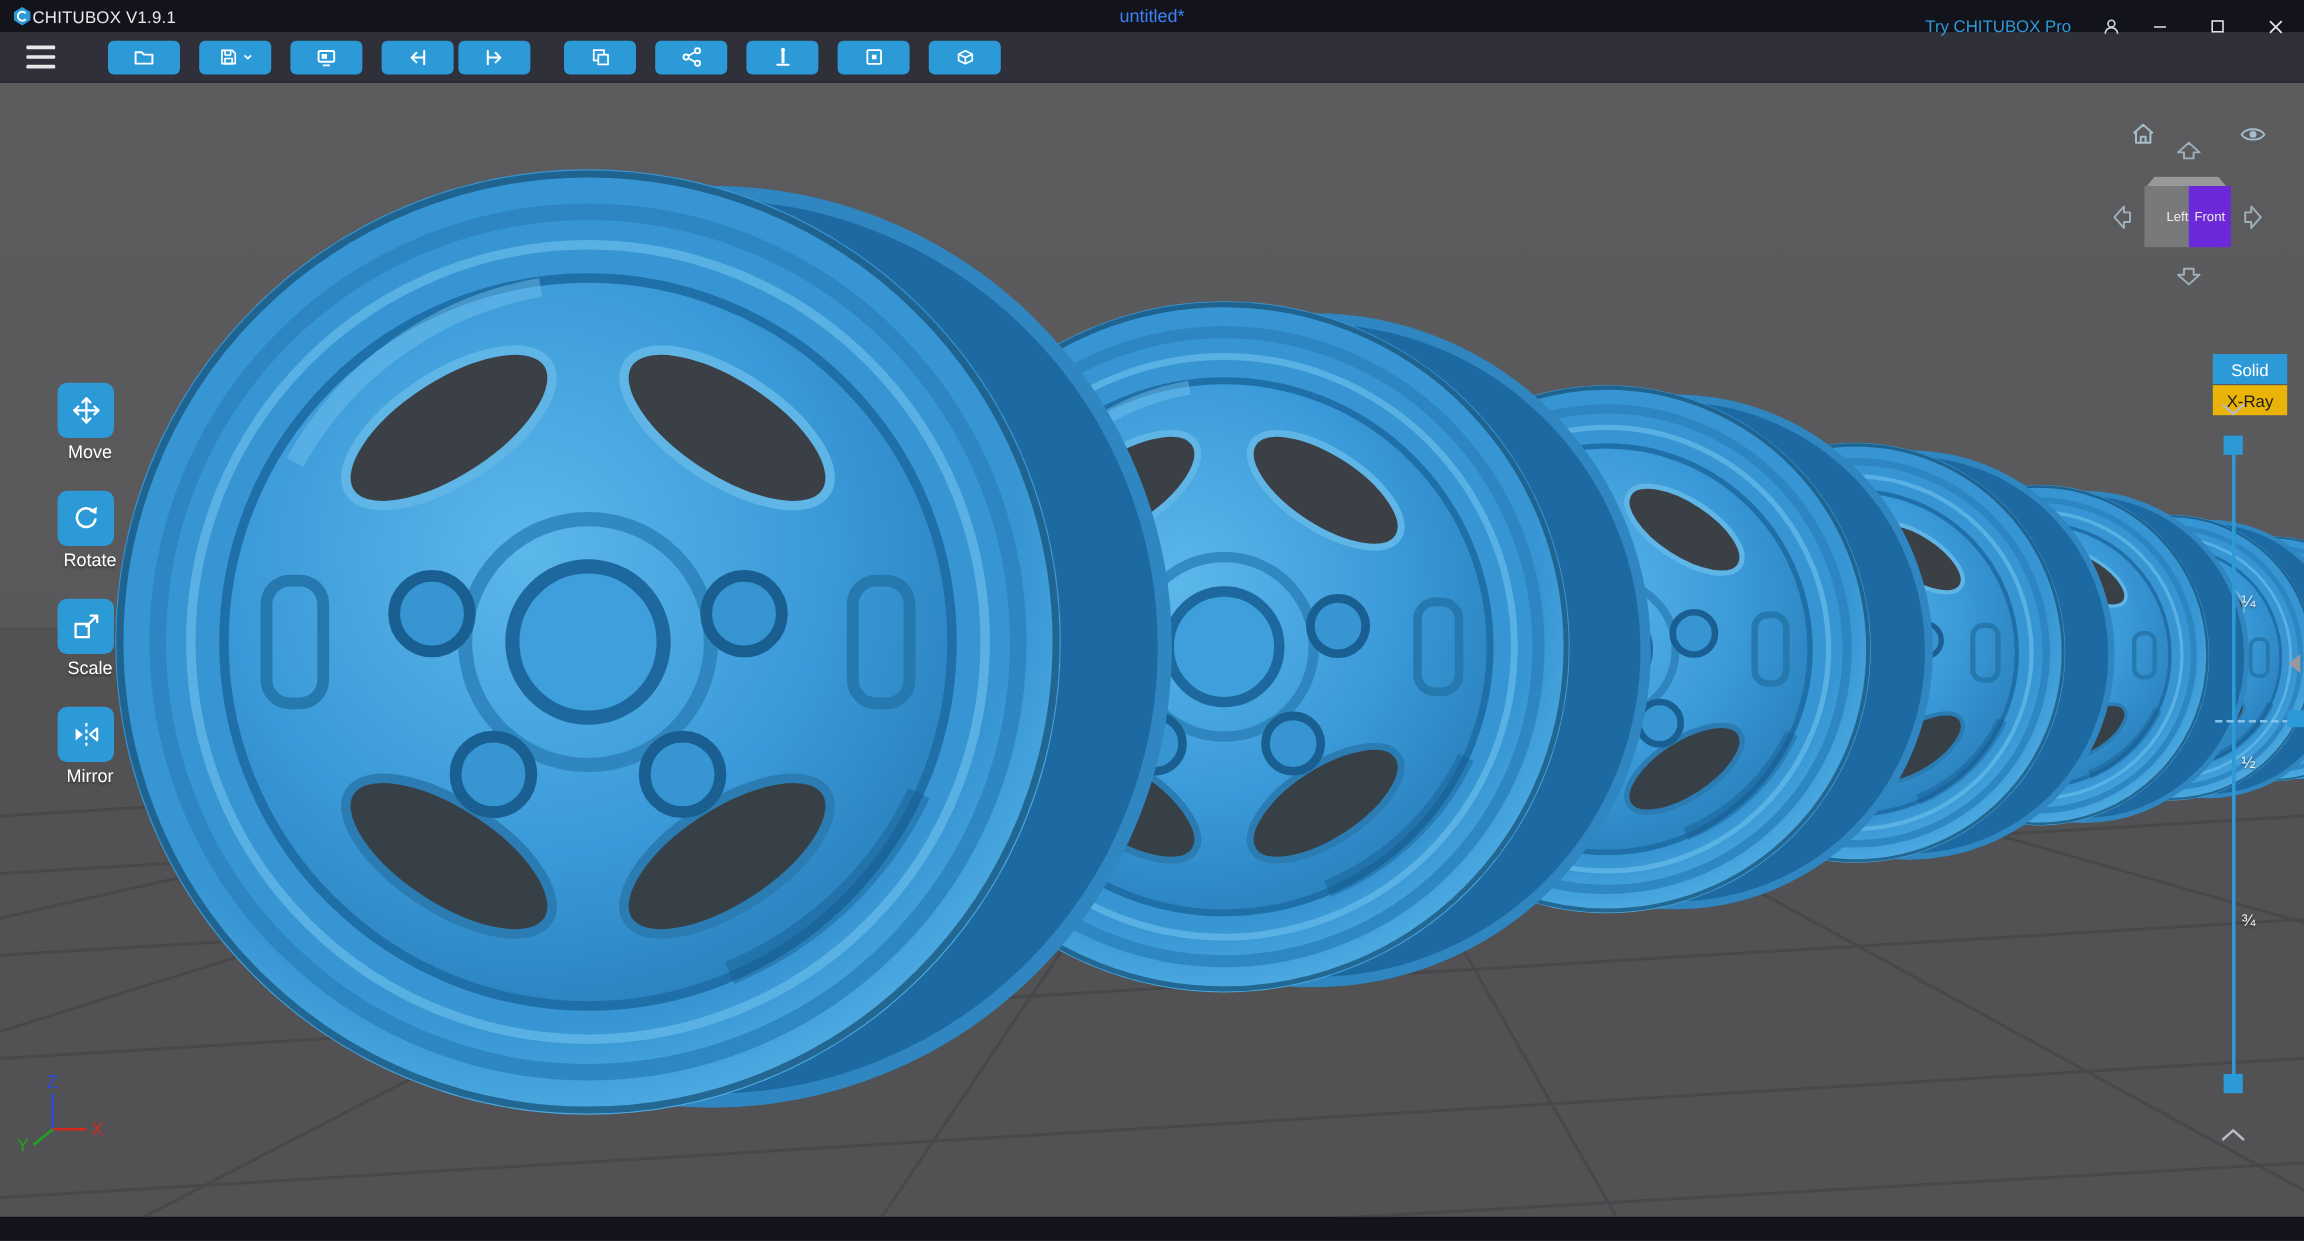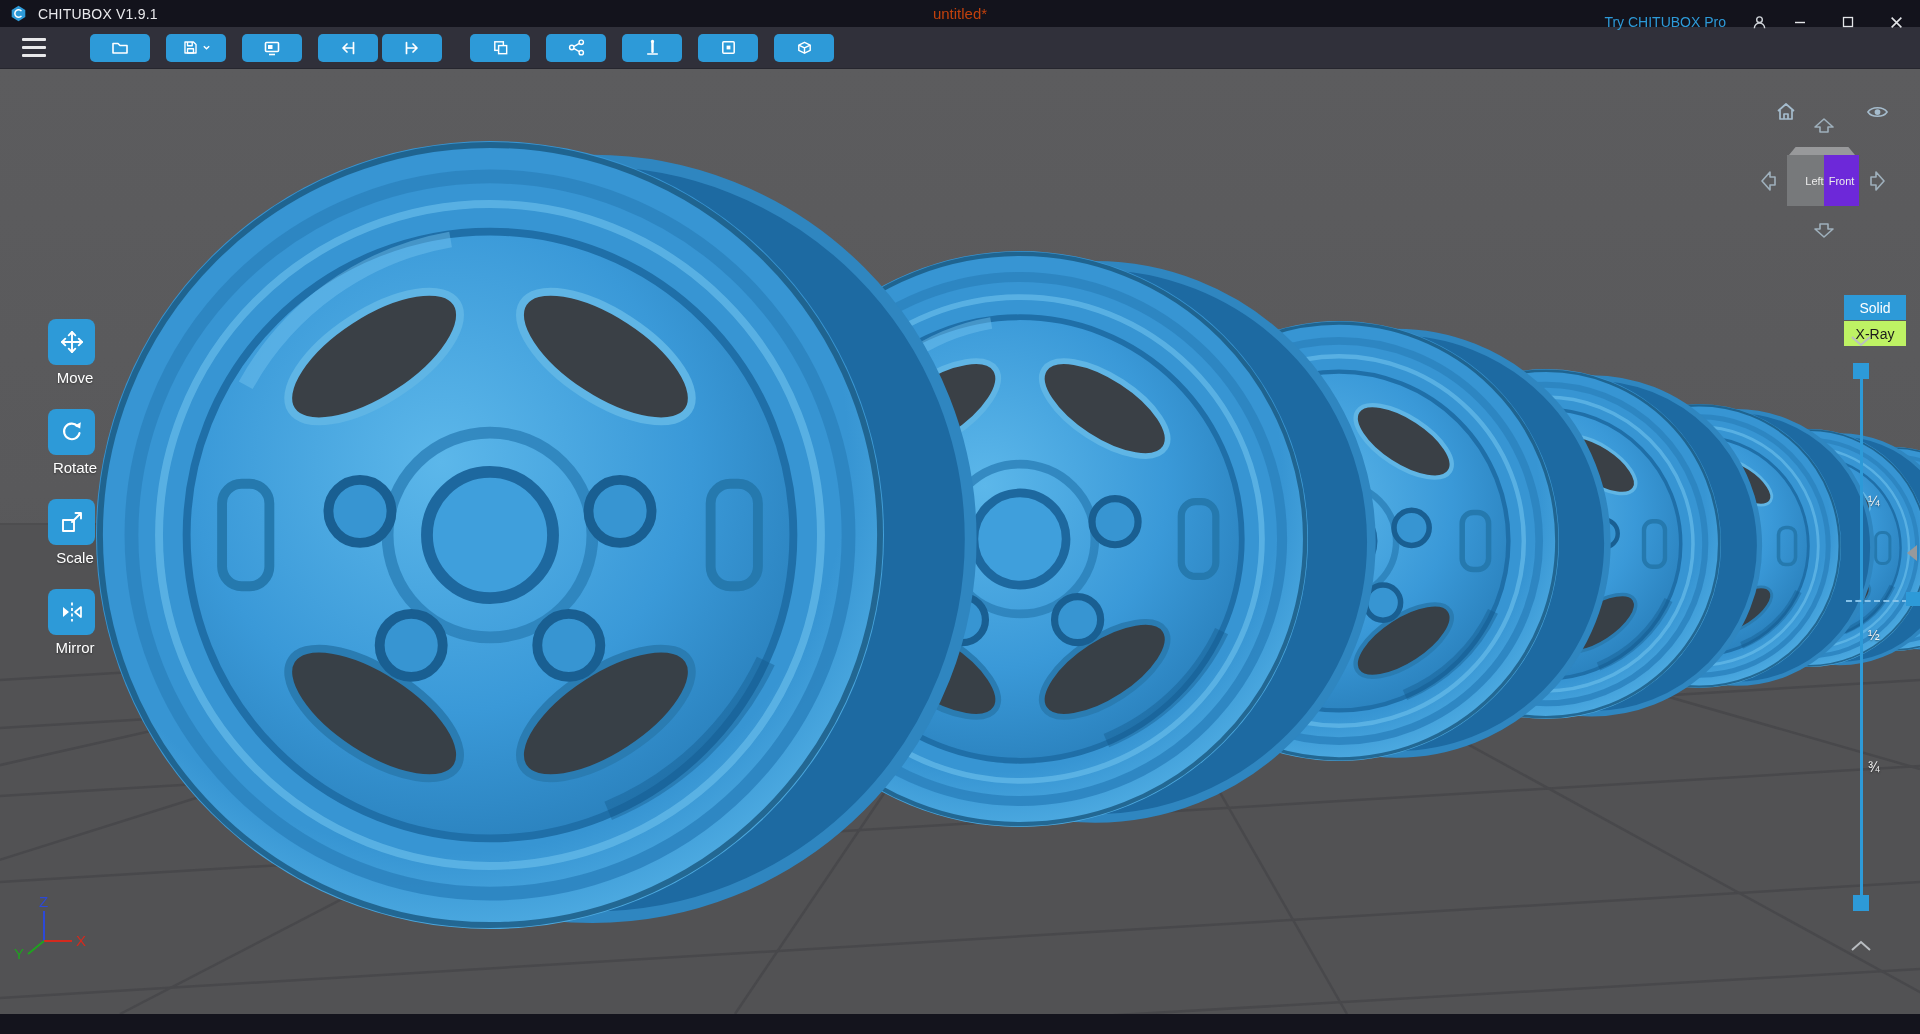--- a/index.html
+++ b/index.html
@@ -3,22 +3,22 @@
 <meta charset="utf-8">
 <style>
   *{margin:0;padding:0;box-sizing:border-box;}
   html,body{width:1920px;height:1034px;overflow:hidden;background:#59595b;
     font-family:"Liberation Sans",sans-serif;}
 
   
   .titlebar{position:absolute;left:0;top:0;width:1920px;height:27px;background:#13131c;
     display:flex;align-items:center;color:#e9e9ec;font-size:14px;z-index:40;}
   .logo{width:17px;height:17px;margin-left:10px;flex:0 0 auto;}
-  .app-title{margin-left:11px;letter-spacing:.2px;}
-  .doc-title{position:absolute;left:50%;transform:translateX(-50%);font-size:15px;color:#c2410c;}
+  .app-title{margin-left:0;letter-spacing:.2px;}
+  .doc-title{position:absolute;left:50%;transform:translateX(-50%);font-size:15px;color:#3b82f6;}
   .tb-right{position:absolute;right:0;top:0;height:44px;display:flex;align-items:center;}
   .try-pro{color:#2d9ad8;font-size:14px;margin-right:16px;cursor:pointer;}
   .user-btn{width:34px;height:27px;display:flex;align-items:center;justify-content:center;}
   .win-btn{width:48px;height:27px;display:flex;align-items:center;justify-content:center;color:#e3e5e8;}
 
   
   .toolbar{position:absolute;left:0;top:27px;width:1920px;height:42px;background:#30303a;
     display:flex;align-items:center;z-index:39;border-bottom:1px solid #26262e;}
   .hamburger{width:28px;margin-left:22px;display:flex;flex-direction:column;gap:5px;cursor:pointer;}
   .hamburger span{display:block;width:24px;height:3px;background:#e8e8ea;border-radius:1px;}
@@ -44,21 +44,21 @@
   
   .rc{position:absolute;z-index:25;}
   .nav-ico{cursor:pointer;}
   .cube-face{position:absolute;display:flex;align-items:center;justify-content:center;
     color:#ececec;font-size:11px;cursor:pointer;}
   .cube-top{position:absolute;left:1789px;top:147px;width:66px;height:8px;background:#98999b;
     clip-path:polygon(10% 0,90% 0,100% 100%,0 100%);}
   .mode-btn{position:absolute;left:1844px;width:62px;height:25px;display:flex;align-items:center;
     justify-content:center;font-size:14px;cursor:pointer;margin-top:32px;}
   .mode-solid{top:263px;background:#2d9ad8;color:#fff;}
-  .mode-xray{top:289px;background:#bef264;color:#1b1b1b;}
+  .mode-xray{top:289px;background:#eab308;color:#1b1b1b;}
   .slider-track{position:absolute;left:1860px;top:368px;width:3px;height:535px;background:#2d9ad8;cursor:pointer;}
   .slider-handle{position:absolute;width:16px;height:16px;background:#2d9ad8;cursor:grab;}
   .slider-mark{position:absolute;left:1868px;color:#f2f2f2;font-size:14px;
     text-shadow:0 1px 2px rgba(0,0,0,.5);}
   .clip-dash{position:absolute;left:1846px;top:600px;width:62px;border-top:2px dashed #86c2e8;}
   .clip-handle{position:absolute;left:1906px;top:592px;width:14px;height:14px;background:#2d9ad8;cursor:grab;}
   .collapse-arrow{position:absolute;left:1907px;top:545px;width:0;height:0;cursor:pointer;
     border-top:8px solid transparent;border-bottom:8px solid transparent;border-right:10px solid #97999c;}
   .chev{position:absolute;cursor:pointer;}
 

